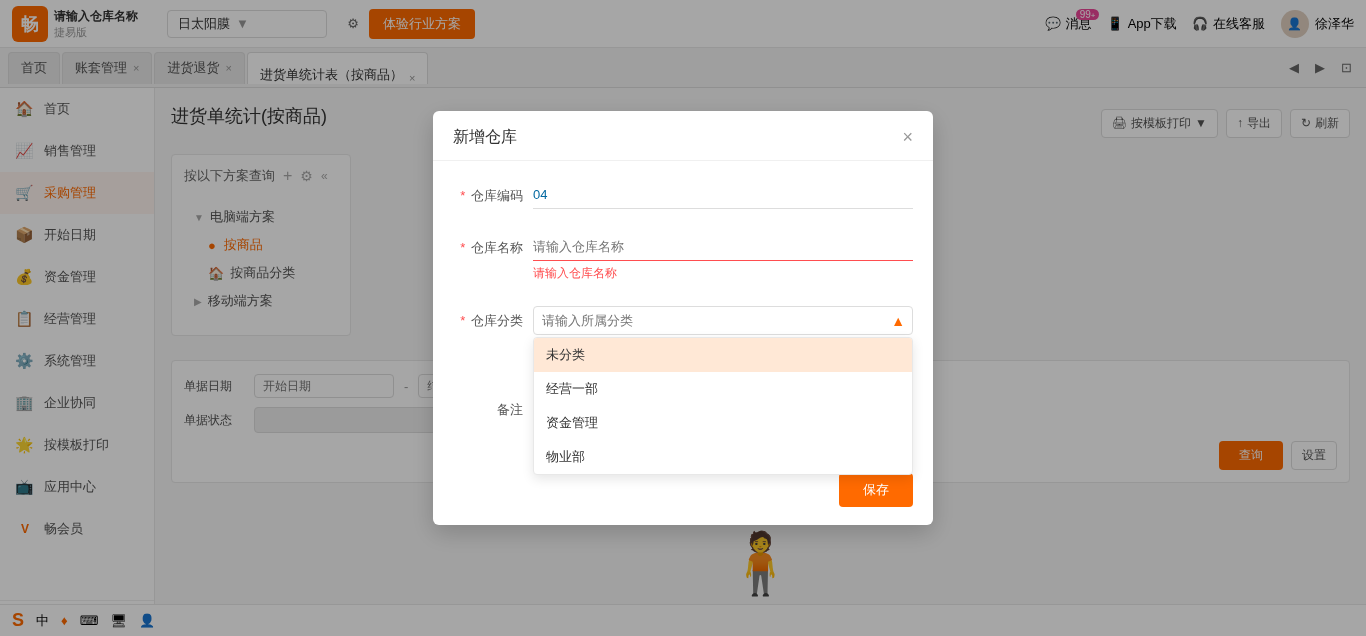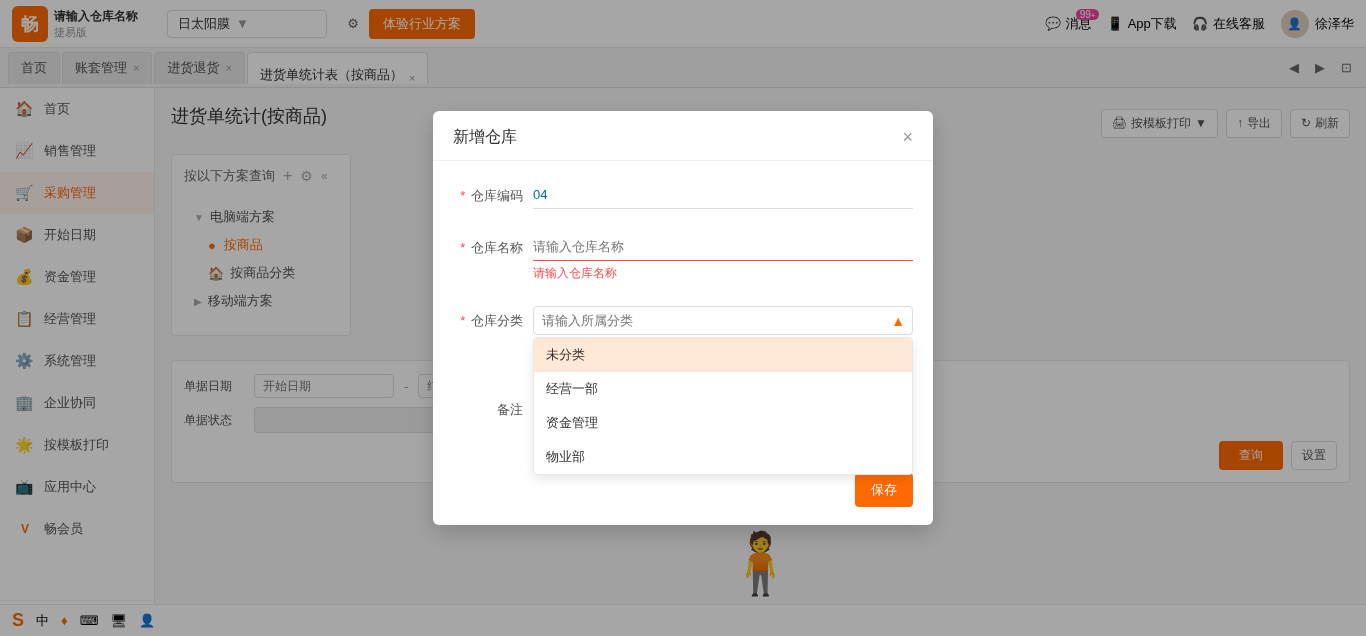--- a/index.html
+++ b/index.html
@@ -263,21 +263,21 @@
     }
     .dropdown-item.selected { background: #ffe8d6; }
 
     .dialog-footer {
       display: flex; justify-content: flex-end;
       padding: 10px 20px 18px;
       gap: 10px;
     }
     .btn-save {
       background: #ff6a00; color: #fff; border: none;
-      border-radius: 4px; padding: 8px 16px; font-size: 13px; cursor: pointer;
+      border-radius: 4px; padding: 8px 24px; font-size: 13px; cursor: pointer;
     }
 
     
     .status-bar {
       position: fixed;
       bottom: 0; left: 0; right: 0;
       height: 32px;
       background: #fff;
       border-top: 1px solid #e8e8e8;
       display: flex; align-items: center;

